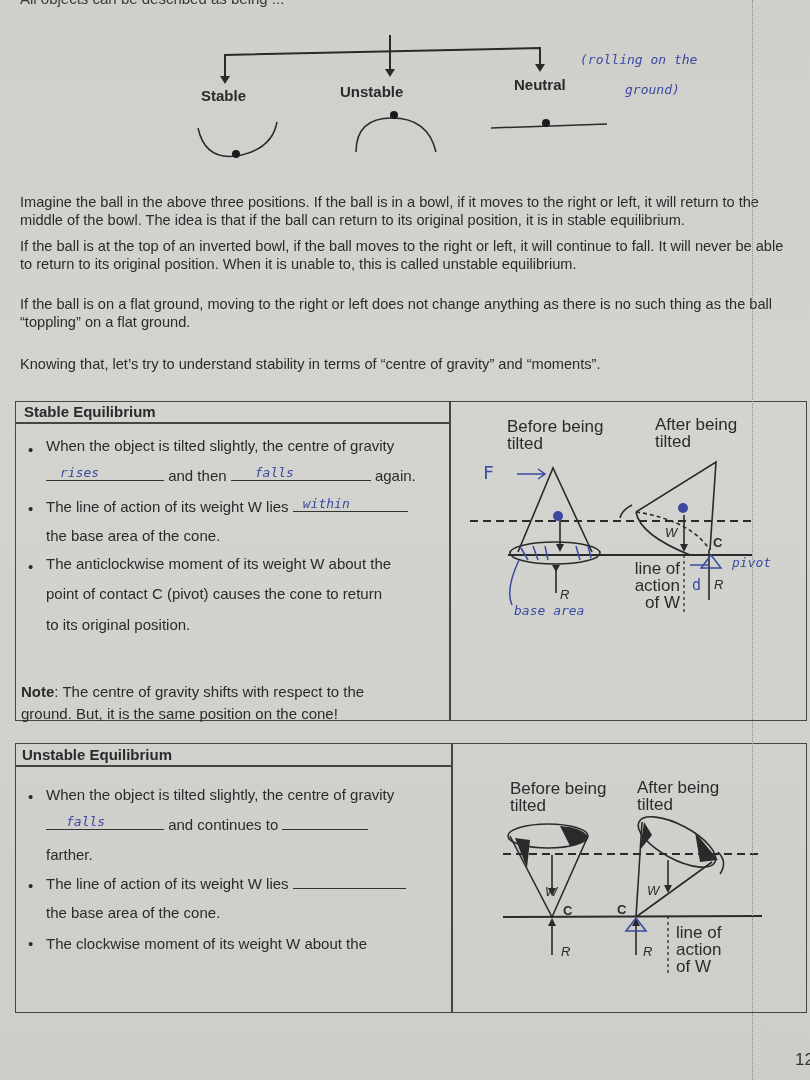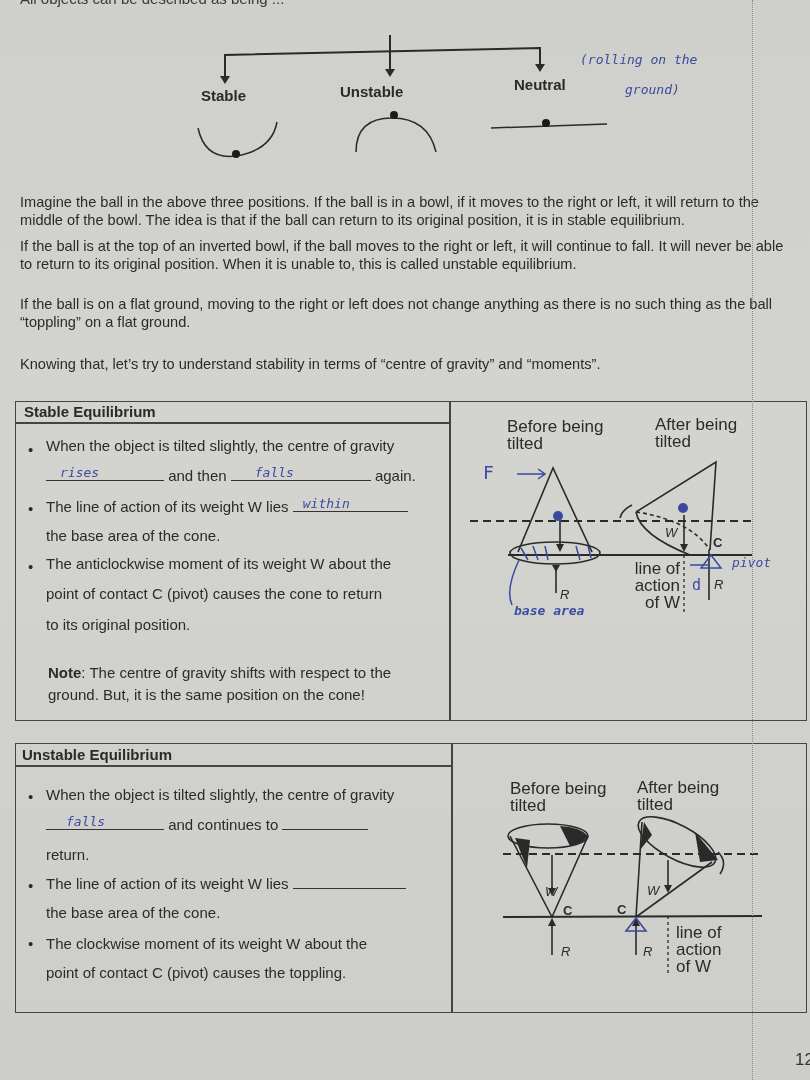--- a/index.html
+++ b/index.html
@@ -80,21 +80,21 @@
   <div class="bullet" style="left:28px;top:500px;">•</div>
   <div class="item" style="left:46px;top:492px;">
     <span>The line of action of its weight W lies</span>
     <span class="blank" style="width:115px;"><span class="hand" style="left:10px;">within</span></span>
   </div>
   <div class="item" style="left:46px;top:521px;">the base area of the cone.</div>
   <div class="bullet" style="left:28px;top:558px;">•</div>
   <div class="item" style="left:46px;top:579px;">point of contact C (pivot) causes the cone to return</div>
   <div class="item" style="left:46px;top:549px;">The anticlockwise moment of its weight W about the</div>
   <div class="item" style="left:46px;top:610px;">to its original position.</div>
-  <div class="note" style="left:21px;top:662px;margin-left:27px;">
+  <div class="note" style="left:21px;top:681px;">
     <b>Note</b><span>: The centre of gravity shifts with respect to the</span><br>
     <span>ground. But, it is the same position on the cone!</span>
   </div>
 
   <svg width="810" height="1080">
     <g stroke="#2a2a2a" stroke-width="1.6" fill="none">
       <path d="M518 552 L553 468 L592 552"></path>
       <ellipse cx="555" cy="553" rx="45" ry="11"></ellipse>
       <line x1="508" y1="555" x2="752" y2="555" stroke-width="2"></line>
       <path d="M560 512 L560 550"></path>
@@ -127,45 +127,44 @@
   </svg>
   <div class="dlabel" style="left:507px;top:418px;"><span>Before being</span><br><span>tilted</span></div>
   <div class="dlabel" style="left:655px;top:416px;"><span>After being</span><br><span>tilted</span></div>
   <div class="abs hand" style="left:483px;top:462px;font-size:18px;font-style:normal;">F</div>
   <div class="abs" style="left:560px;top:587px;font-size:13px;font-style:italic;">R</div>
   <div class="abs" style="left:665px;top:525px;font-size:13px;font-style:italic;">W</div>
   <div class="abs" style="left:713px;top:535px;font-size:13px;font-weight:bold;">C</div>
   <div class="abs" style="left:714px;top:577px;font-size:13px;font-style:italic;">R</div>
   <div class="abs hand" style="left:692px;top:576px;font-size:15px;font-style:normal;">d</div>
   <div class="abs hand" style="left:732px;top:555px;">pivot</div>
-  <div class="abs hand" style="left:514px;top:603px;font-weight:bold;">base area</div>
+  <div class="abs hand" style="left:514px;top:603px;">base area</div>
   <div class="dlabel" style="left:632px;top:560px;text-align:right;width:48px;"><span>line of</span><br><span>action</span><br><span>of W</span></div>
 
   <div class="box" style="left:15px;top:743px;width:790px;height:268px;"></div>
   <div class="hline" style="left:15px;top:765px;width:437px;"></div>
   <div class="vline" style="left:451px;top:743px;height:270px;"></div>
   <div class="box-title" style="left:22px;top:746px;">Unstable Equilibrium</div>
 
   <div class="bullet" style="left:28px;top:788px;">•</div>
   <div class="item" style="left:46px;top:780px;">When the object is tilted slightly, the centre of gravity</div>
   <div class="item" style="left:46px;top:810px;">
     <span class="blank" style="width:118px;"><span class="hand" style="left:20px;">falls</span></span>
     <span>and continues to</span>
     <span class="blank" style="width:86px;"></span>
   </div>
-  <div class="item" style="left:46px;top:840px;">return.</div>
+  <div class="item" style="left:46px;top:840px;">farther.</div>
   <div class="bullet" style="left:28px;top:877px;">•</div>
   <div class="item" style="left:46px;top:869px;">
     <span>The line of action of its weight W lies</span>
     <span class="blank" style="width:113px;"></span>
   </div>
   <div class="item" style="left:46px;top:898px;">the base area of the cone.</div>
   <div class="bullet" style="left:28px;top:935px;">•</div>
   <div class="item" style="left:46px;top:929px;">The clockwise moment of its weight W about the</div>
-  <div class="item" style="left:46px;top:958px;">point of contact C (pivot) causes the toppling.</div>
 
   <svg width="810" height="1080">
     <g stroke="#2a2a2a" stroke-width="1.6" fill="none">
       <ellipse cx="548" cy="836" rx="40" ry="12"></ellipse>
       <path d="M510 836 L552 917 L588 836"></path>
       <line x1="503" y1="917" x2="762" y2="916" stroke-width="2"></line>
       <path d="M552 855 L552 893"></path>
       <path d="M552 955 L552 922"></path>
       <path d="M636 917 L642 822"></path>
       <path d="M636 917 L712 862"></path>

